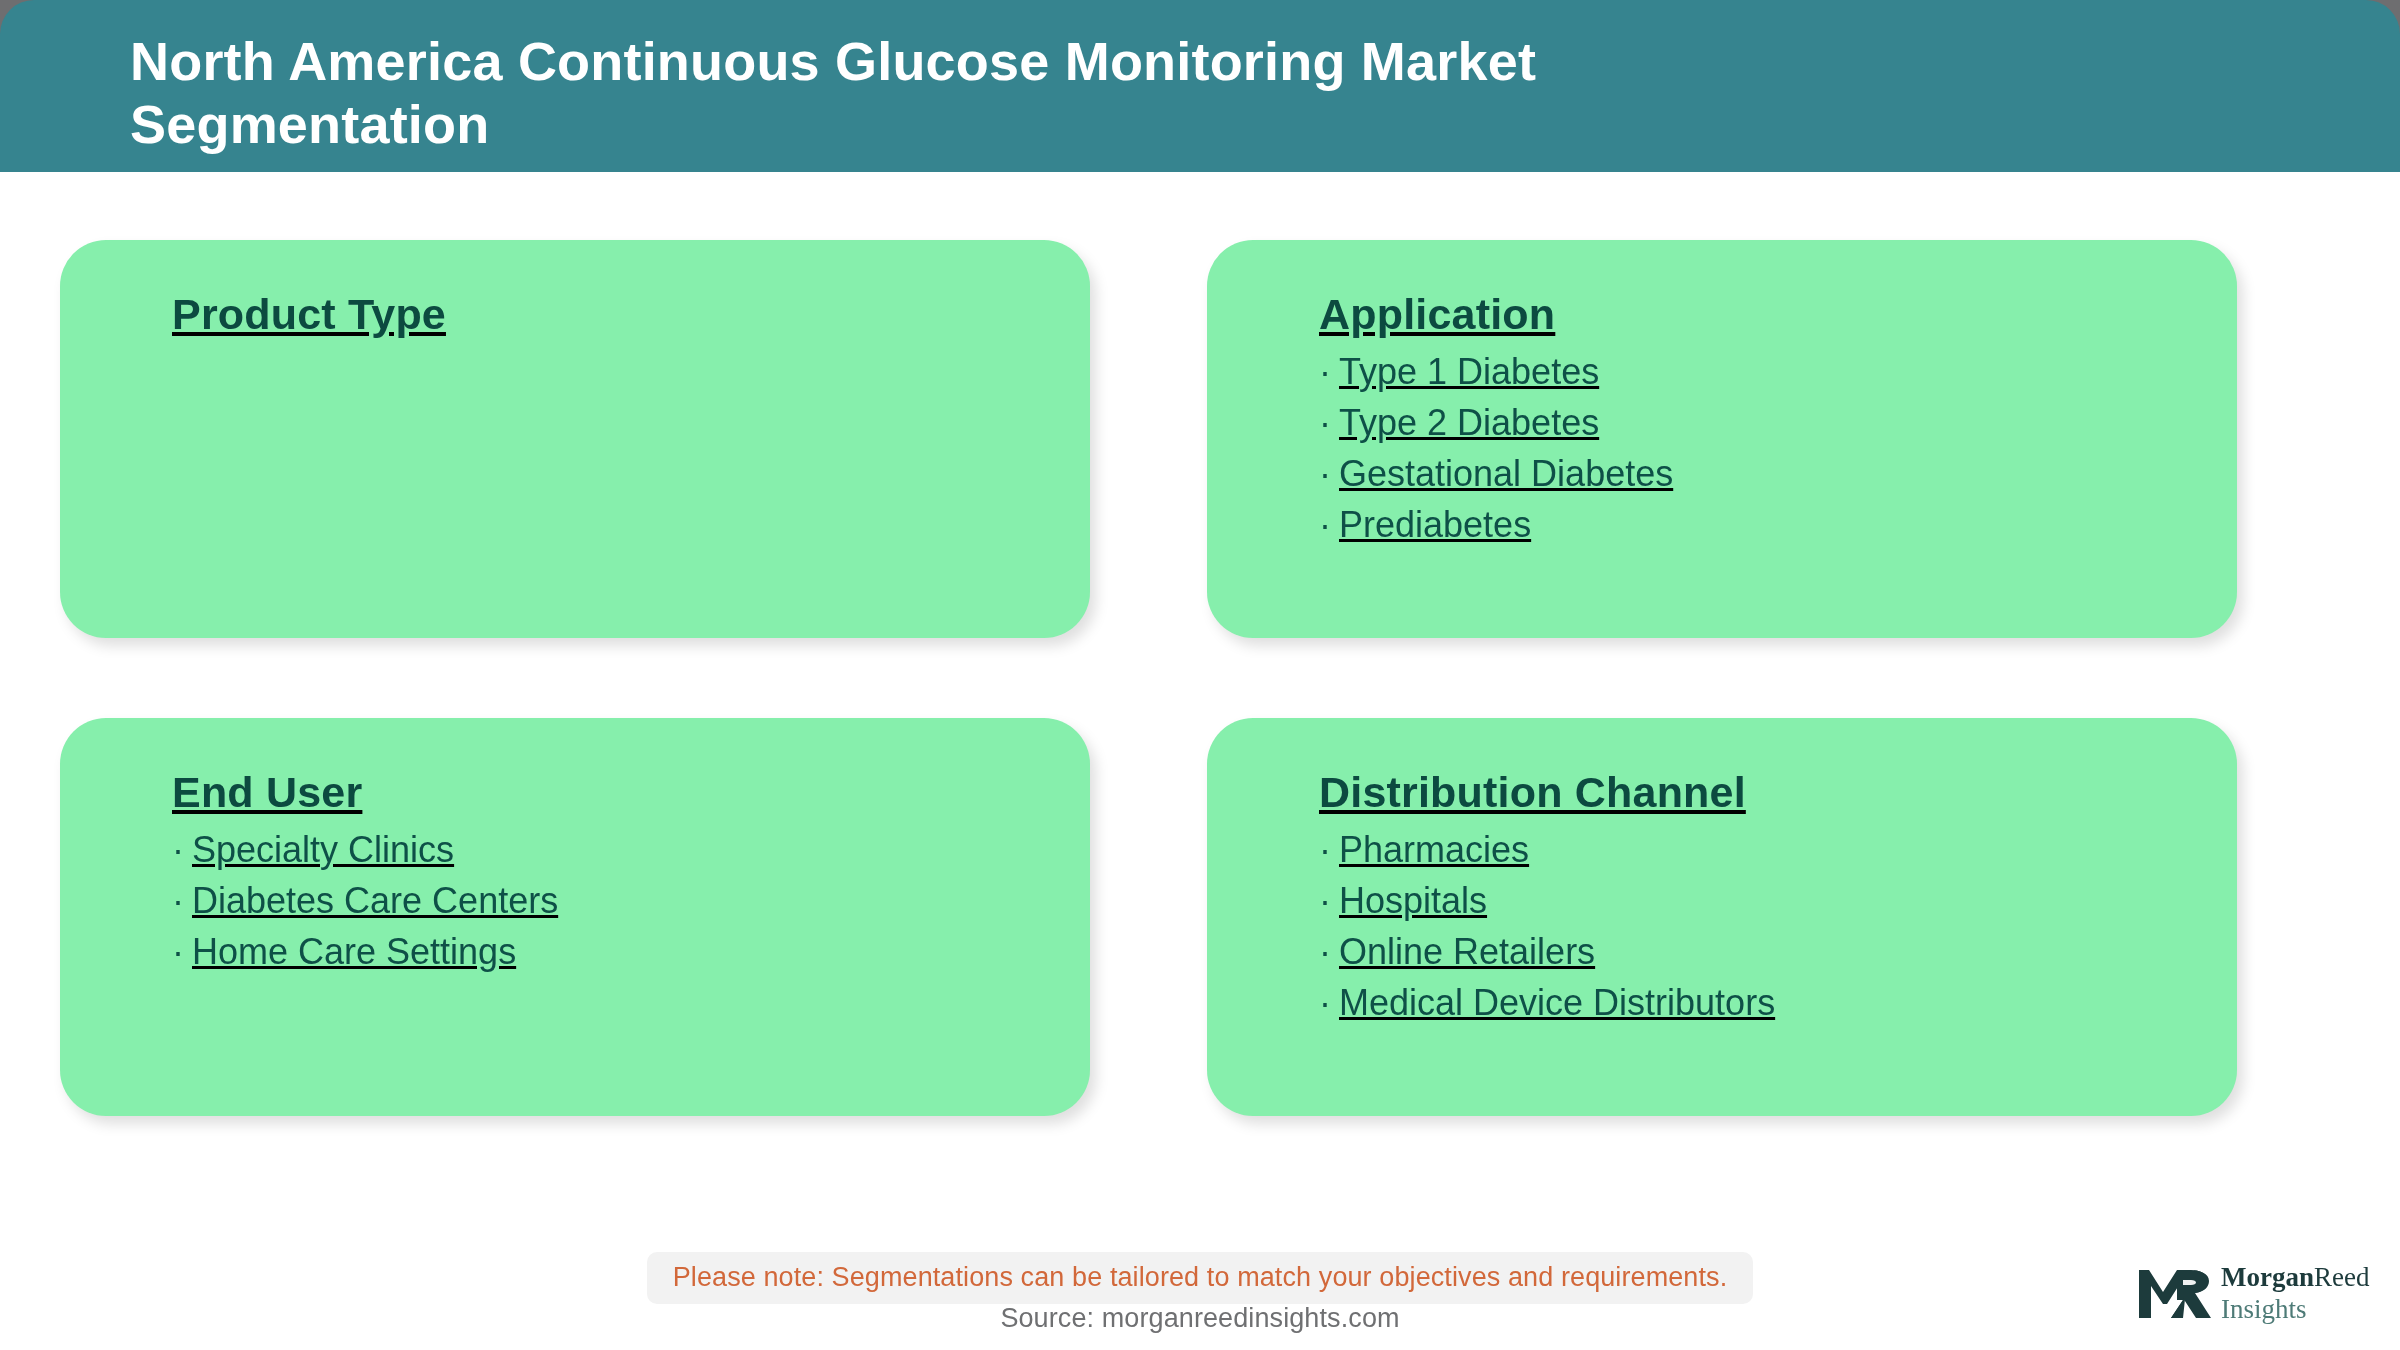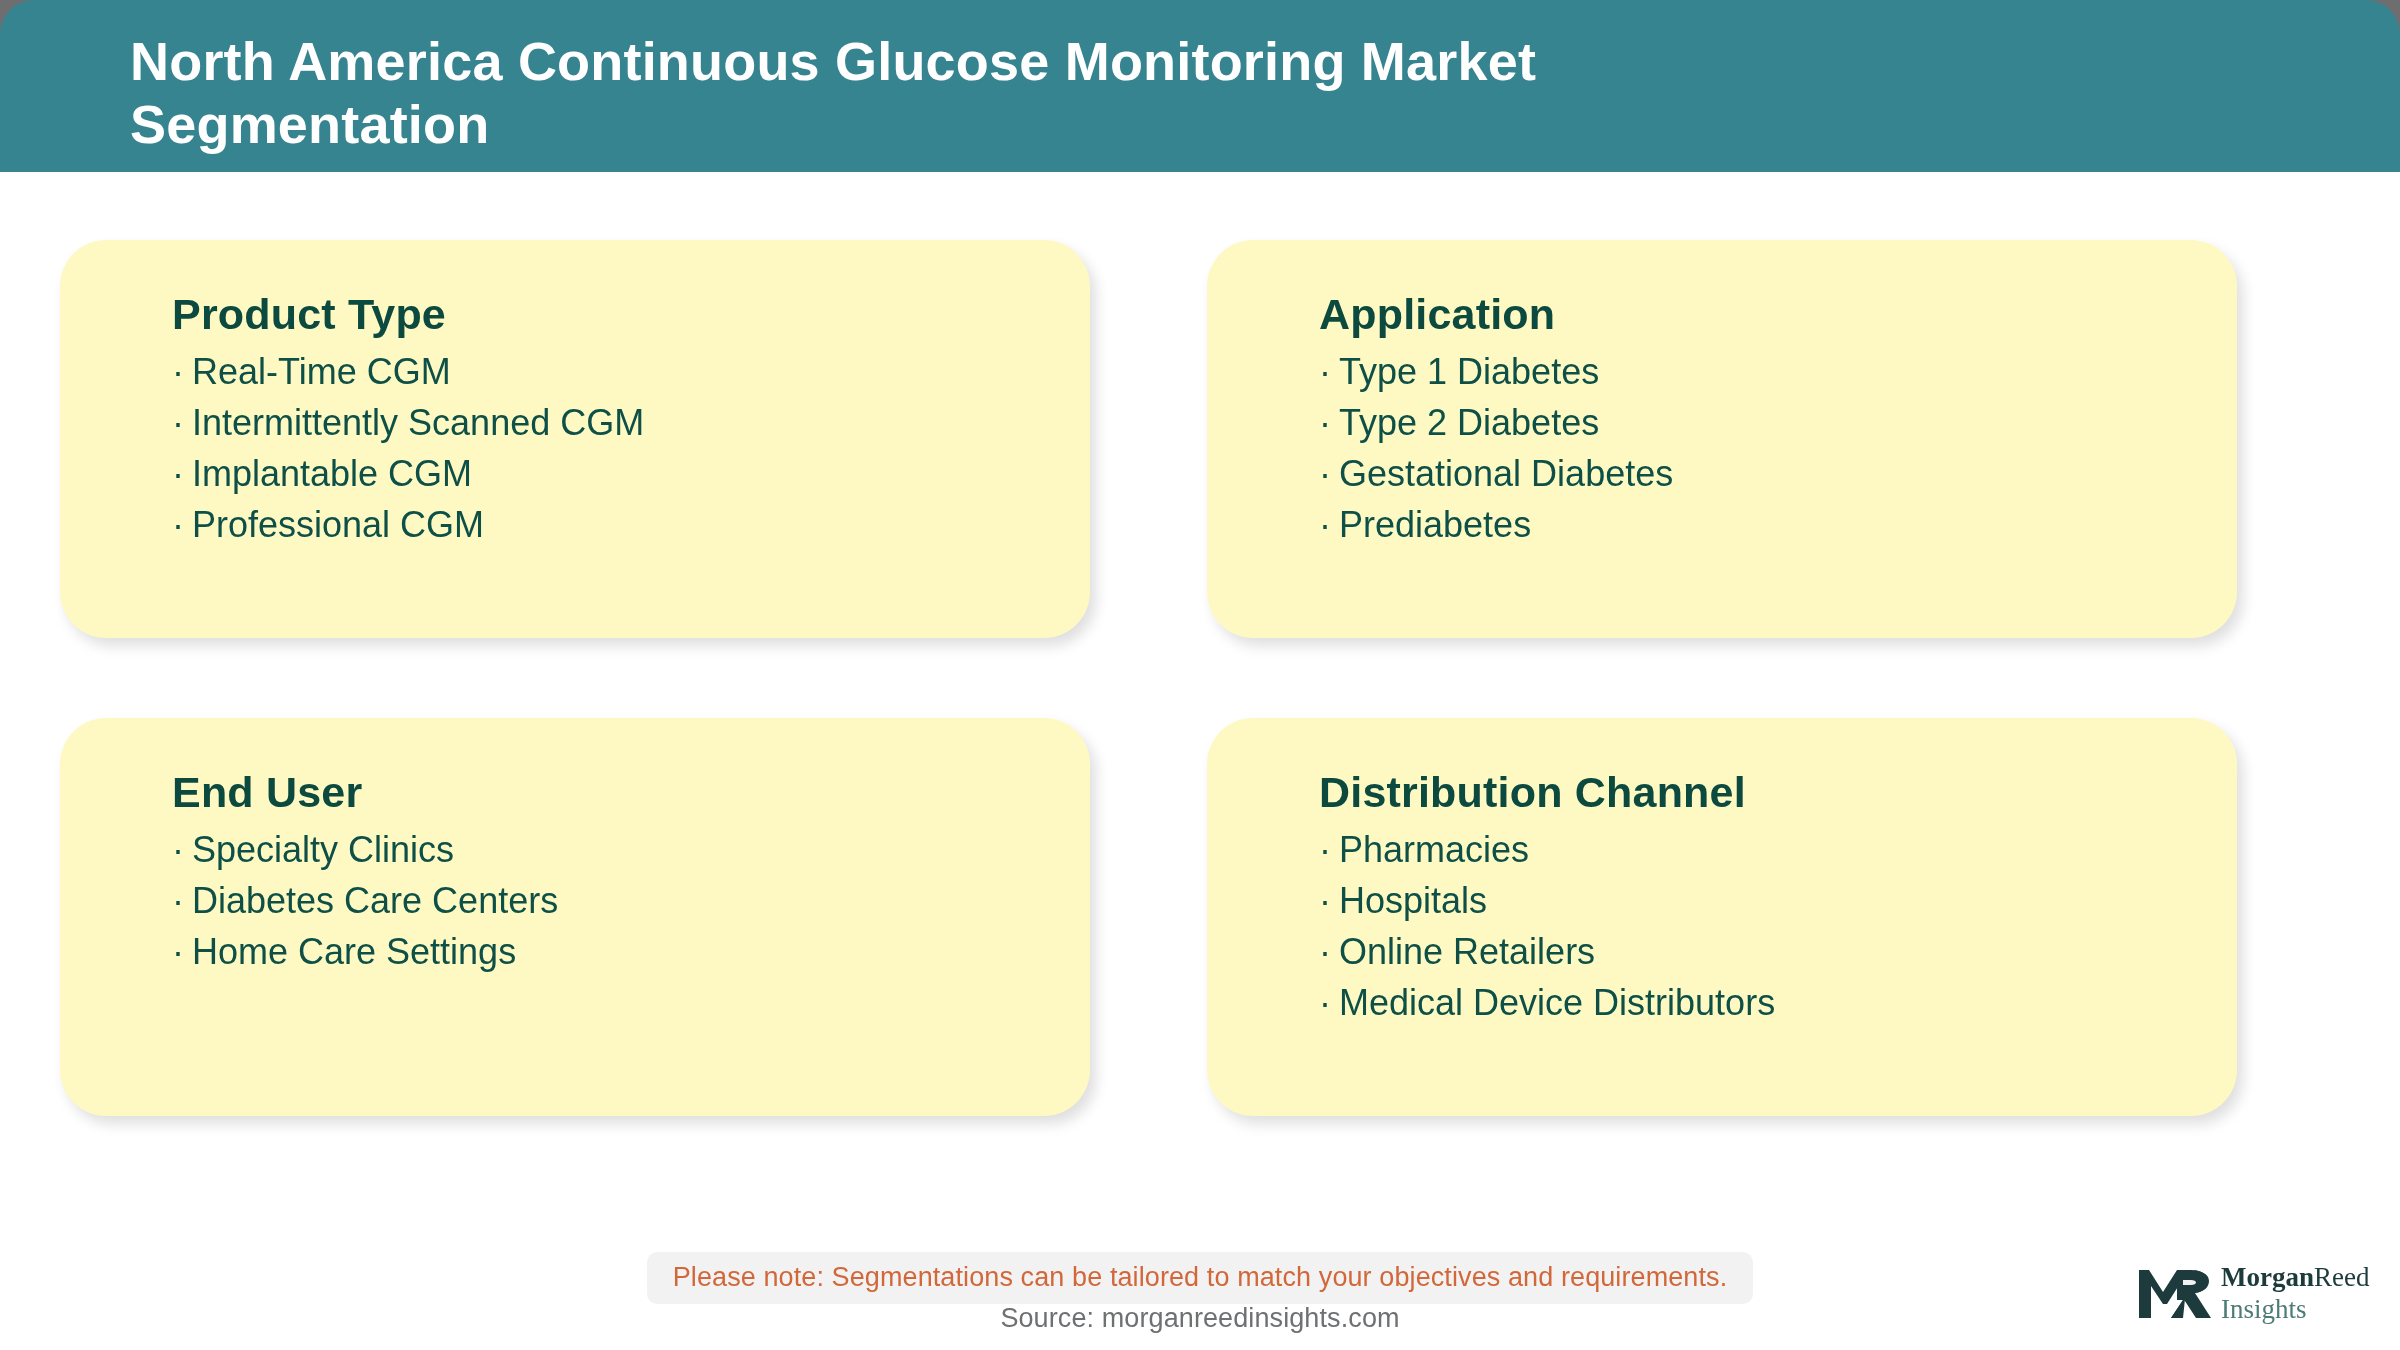--- a/index.html
+++ b/index.html
@@ -57,26 +57,27 @@
     top: 240px;
     width: 2175px;
     height: 973px;
     display: grid;
     grid-template-columns: 1030px 1030px;
     grid-template-rows: 398px 398px;
     column-gap: 117px;
     row-gap: 80px;
   }
   .card {
-    background: #fef9c3;
+    background: #86efac;
     border-radius: 46px;
     box-shadow: 6px 8px 14px rgba(0,0,0,0.13);
     box-sizing: border-box;
     padding: 48px 56px 0 112px;
     overflow: hidden;
+    text-decoration: underline;
   }
   .card-title {
     margin: 0 0 4px 0;
     color: #0c4a40;
     font-size: 43px;
     font-weight: bold;
     line-height: 1.25;
     letter-spacing: 0.2px;
   }
   .card-list {
@@ -159,26 +160,20 @@
   <div class="header-bg-corner"></div>
 
   <div class="header">
     <h1 class="header-title">North America Continuous Glucose Monitoring Market Segmentation</h1>
   </div>
 
   <div class="cards">
 
     <div class="card">
       <h2 class="card-title">Product Type</h2>
-      <ul class="card-list">
-        <li><span class="bullet">·</span><span>Real-Time CGM</span></li>
-        <li><span class="bullet">·</span><span>Intermittently Scanned CGM</span></li>
-        <li><span class="bullet">·</span><span>Implantable CGM</span></li>
-        <li><span class="bullet">·</span><span>Professional CGM</span></li>
-      </ul>
     </div>
 
     <div class="card">
       <h2 class="card-title">Application</h2>
       <ul class="card-list">
         <li><span class="bullet">·</span><span>Type 1 Diabetes</span></li>
         <li><span class="bullet">·</span><span>Type 2 Diabetes</span></li>
         <li><span class="bullet">·</span><span>Gestational Diabetes</span></li>
         <li><span class="bullet">·</span><span>Prediabetes</span></li>
       </ul>

